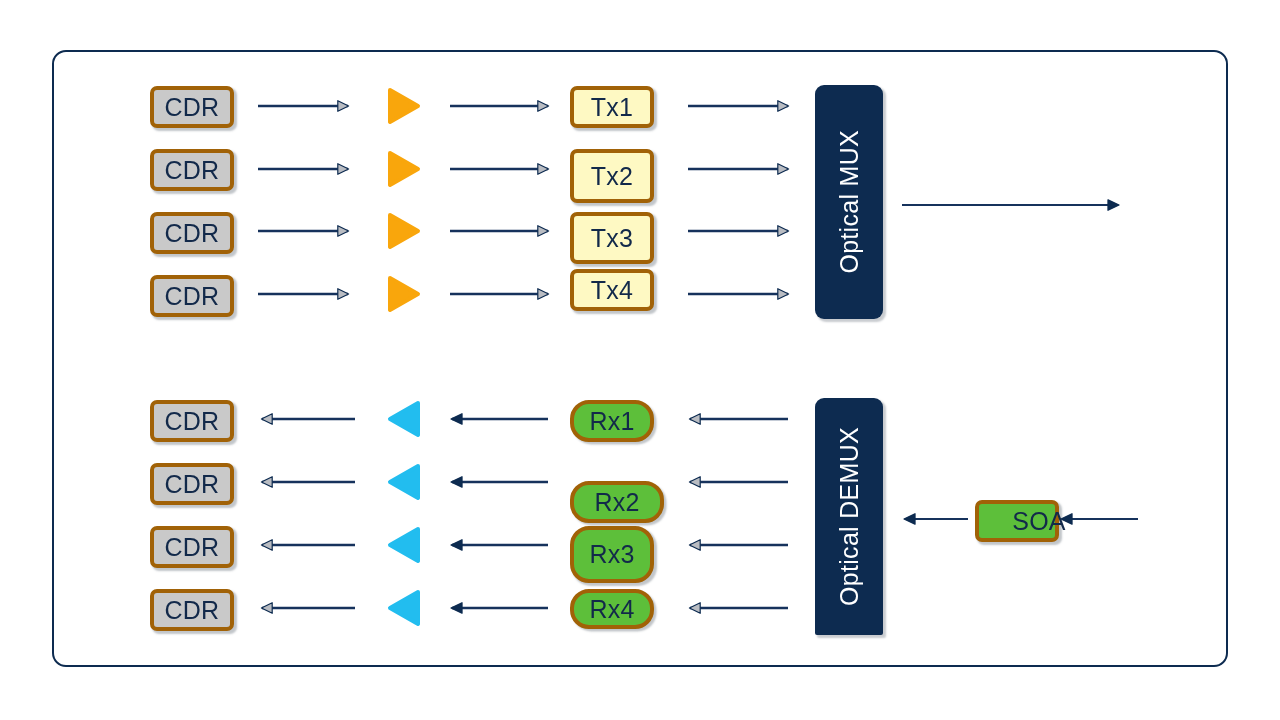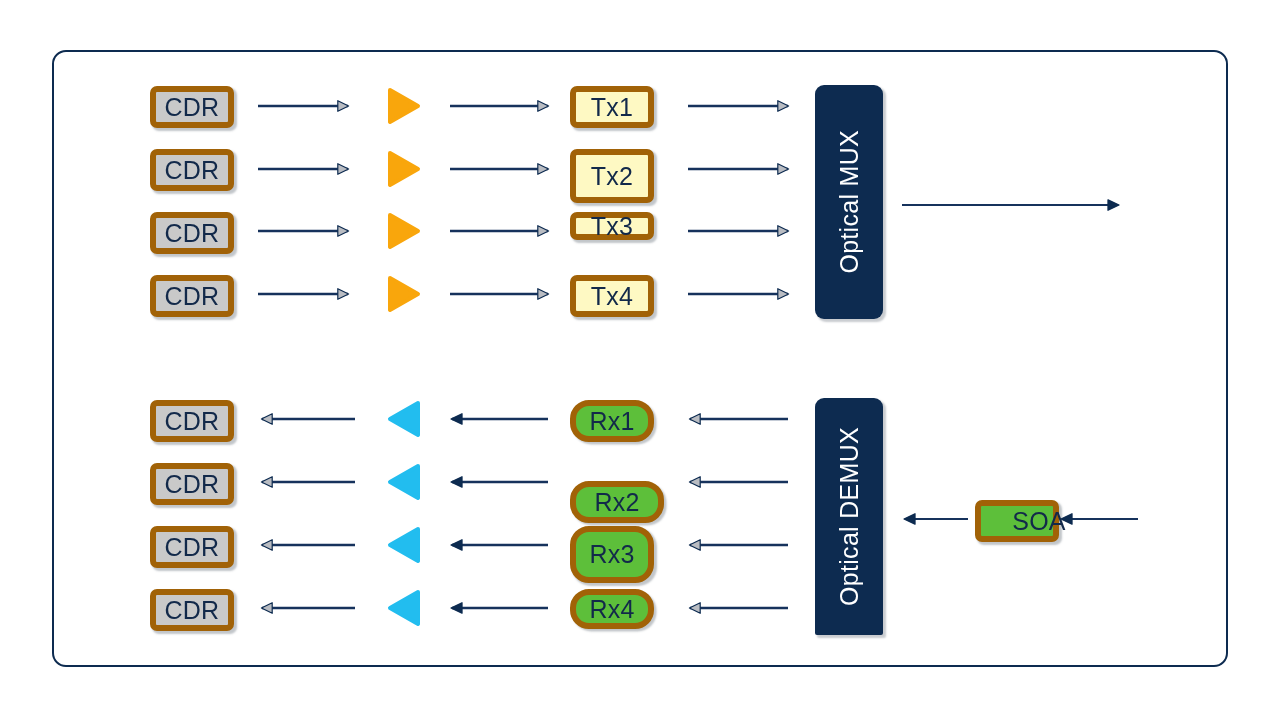--- a/index.html
+++ b/index.html
@@ -32,21 +32,21 @@
   .node {
     position: absolute;
     box-sizing: border-box;
   }
 
   
   .block {
     display: flex;
     align-items: center;
     justify-content: center;
-    border: 6px solid #a16207;
+    border: 4px solid #a16207;
     border-radius: 7px;
     color: #12294a;
     font-size: 25px;
     line-height: 1;
     letter-spacing: .2px;
     box-shadow: 2.5px 2.5px 2px rgba(120,128,138,0.45);
     user-select: none;
   }
   .block.cdr  { background: #c9c9c9; }
   .block.tx   { background: #fef9c3; }
@@ -85,22 +85,22 @@
 
 <div id="module-frame">
 
   <div class="node block cdr" style="left:96px;  top:34px;  width:84px; height:42px;">CDR</div>
   <div class="node block cdr" style="left:96px;  top:97px;  width:84px; height:42px;">CDR</div>
   <div class="node block cdr" style="left:96px;  top:160px; width:84px; height:42px;">CDR</div>
   <div class="node block cdr" style="left:96px;  top:223px; width:84px; height:42px;">CDR</div>
 
   <div class="node block tx" style="left:516px; top:34px;  width:84px; height:42px;">Tx1</div>
   <div class="node block tx" style="left:516px; top:97px;  width:84px; height:54px;">Tx2</div>
-  <div class="node block tx" style="left:516px; top:160px; width:84px; height:28px;">Tx3</div>
-  <div class="node block tx" style="left:516px; top:223px; width:84px; height:42px;">Tx4</div>
+  <div class="node block tx" style="left:516px; top:160px; width:84px; height:52px;">Tx3</div>
+  <div class="node block tx" style="left:516px; top:217px; width:84px; height:42px;">Tx4</div>
 
   <div class="node slab" style="left:761px; top:33px; width:68px; height:234px;">
     <span class="vlabel">Optical MUX</span>
   </div>
 
   <div class="node block cdr" style="left:96px;  top:348px; width:84px; height:42px;">CDR</div>
   <div class="node block cdr" style="left:96px;  top:411px; width:84px; height:42px;">CDR</div>
   <div class="node block cdr" style="left:96px;  top:474px; width:84px; height:42px;">CDR</div>
   <div class="node block cdr" style="left:96px;  top:537px; width:84px; height:42px;">CDR</div>
 

